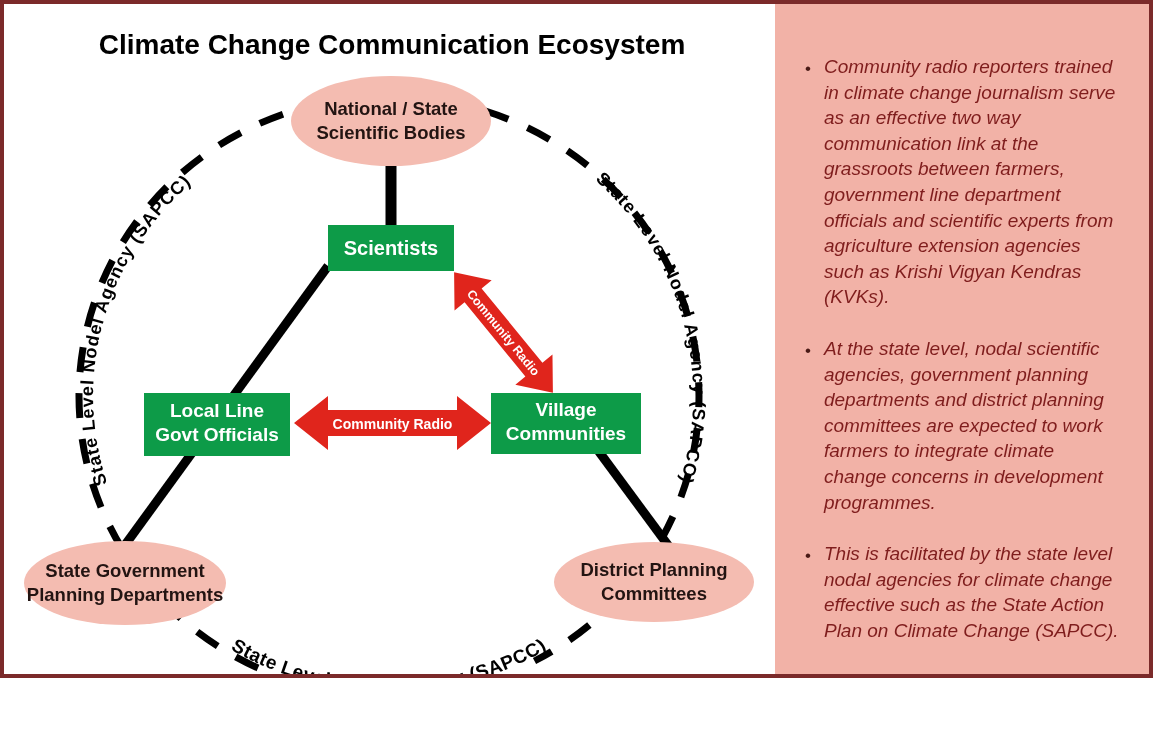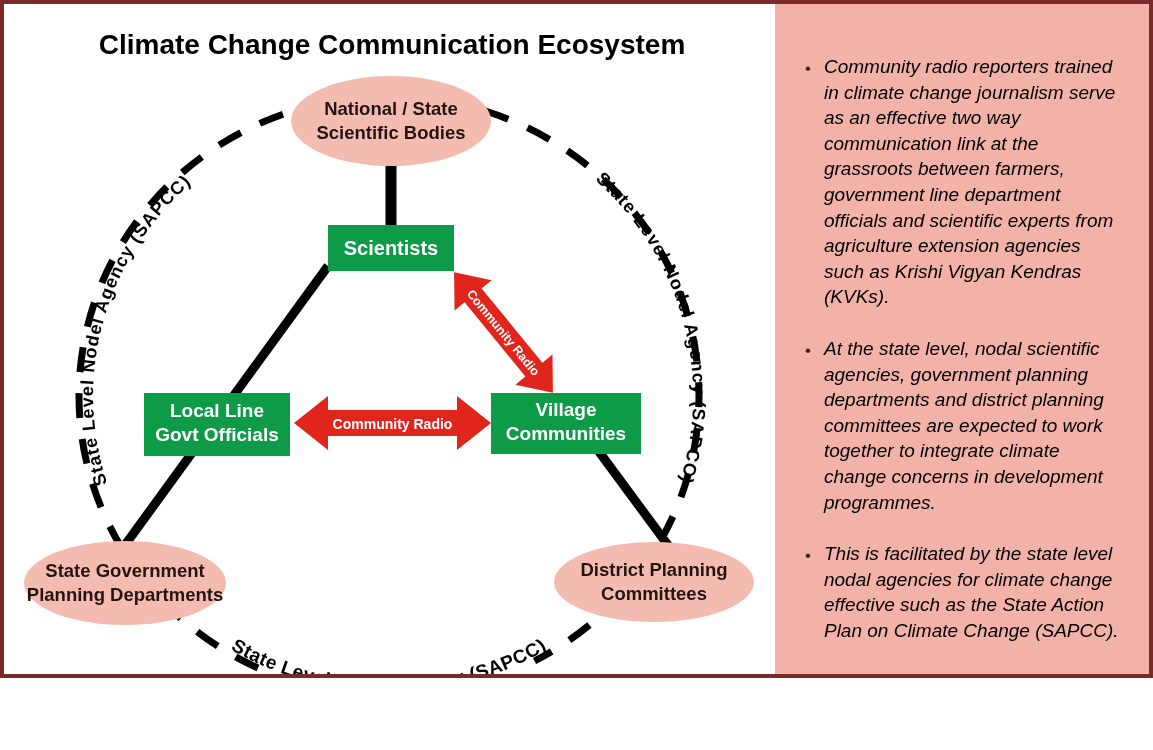--- a/index.html
+++ b/index.html
@@ -31,21 +31,21 @@
     line-height:25px;
     padding-top:2px;
     flex:0 0 auto;
   }
   .bullet p{
     margin:0;
     width:296px;
     font-size:19px;
     line-height:25.6px;
     font-style:italic;
-    color:#000000;
+    color:#7f1d1d;
   }
 </style>
 </head>
 <body>
 
 <div class="frame">
 
   <svg class="diagram-svg" width="771" height="742" viewBox="0 0 771 742">
 
     <defs>
@@ -102,20 +102,20 @@
     <text x="562" y="436" text-anchor="middle" font-size="19" font-weight="bold" fill="#ffffff">Communities</text>
   </svg>
 
   <aside class="panel">
     <div class="bullet">
       <span class="dot">•</span>
       <p>Community radio reporters trained in climate change journalism serve as an effective two way communication link at the grassroots between farmers, government line department officials and scientific experts from agriculture extension agencies such as Krishi Vigyan Kendras (KVKs).</p>
     </div>
     <div class="bullet">
       <span class="dot">•</span>
-      <p>At the state level, nodal scientific agencies, government planning departments and district planning committees are expected to work together to integrate climate change concerns in development programmes.</p>
+      <p>At the state level, nodal scientific agencies, government planning departments and district planning committees are expected to work farmers to integrate climate change concerns in development programmes.</p>
     </div>
     <div class="bullet">
       <span class="dot">•</span>
       <p>This is facilitated by the state level nodal agencies for climate change effective such as the State Action Plan on Climate Change (SAPCC).</p>
     </div>
   </aside>
 </div>
 
 </body></html>

